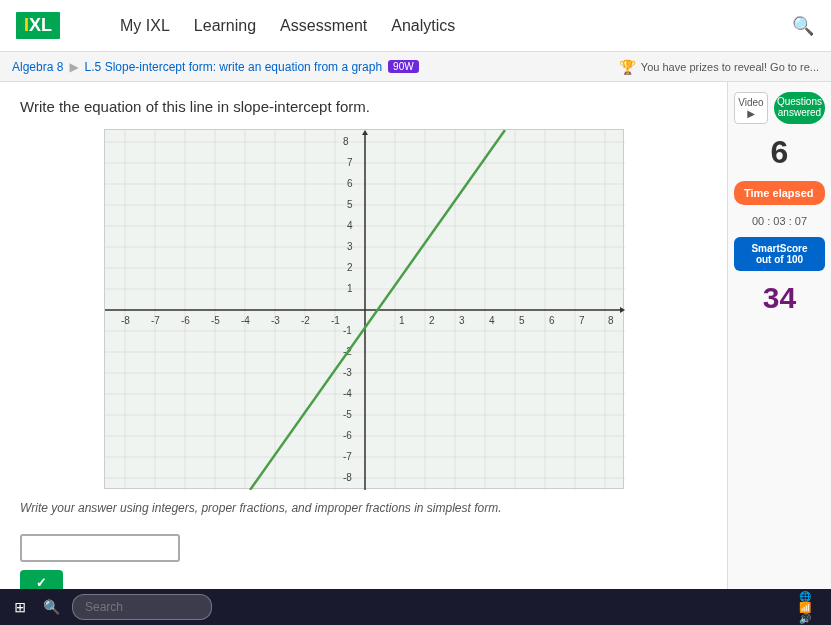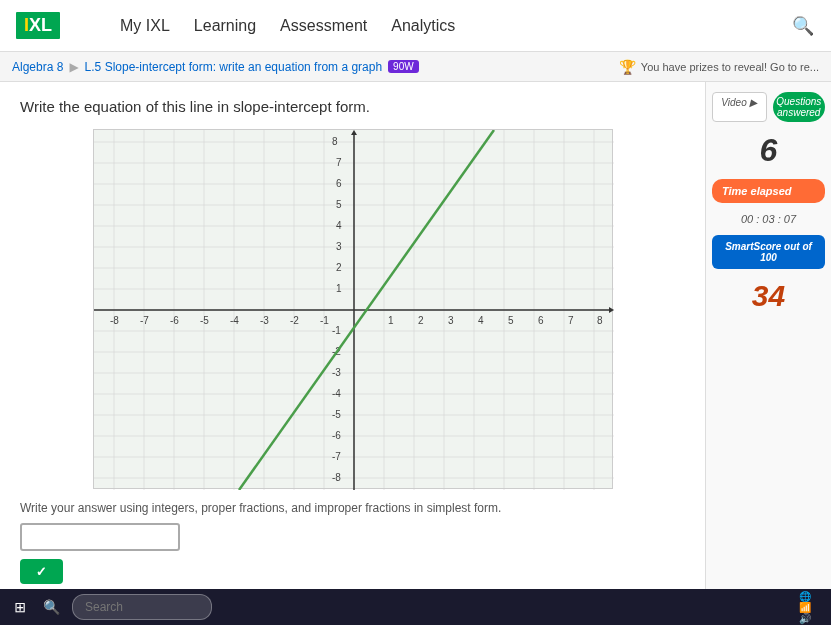--- a/index.html
+++ b/index.html
@@ -102,29 +102,28 @@
       width: 520px;
       height: 360px;
       position: relative;
       background: #f0f4f0;
       border: 1px solid #ccc;
       margin: 0 auto;
     }
 
     
     #right-sidebar {
-      width: 126px;
+      width: 104px;
       background: #f9f9f9;
       border-left: 1px solid #ddd;
       display: flex;
       flex-direction: column;
       align-items: center;
       padding: 10px 6px;
       gap: 10px;
-      font-style: italic;
     }
 
     .video-questions-row {
       display: flex;
       gap: 6px;
       width: 100%;
     }
     .video-btn {
       flex: 1;
       background: #fff;
@@ -179,32 +178,33 @@
       text-align: center;
       color: #fff;
       font-size: 10px;
       font-weight: bold;
       width: 100%;
     }
 
     .smartscore-number {
       font-size: 30px;
       font-weight: bold;
-      color: #c2410c;
+      color: #701a75;
       text-align: left;
     }
 
     
     #answer-area {
       margin-top: 12px;
     }
     .answer-instruction {
       font-size: 12px;
       color: #555;
-      margin-bottom: 8px;
+      font-style: italic;
+      margin-bottom: 19px;
     }
     .answer-input {
       width: 160px;
       height: 28px;
       border: 2px solid #aaa;
       border-radius: 3px;
       padding: 3px 6px;
       font-size: 14px;
       display: block;
       margin-bottom: 8px;

